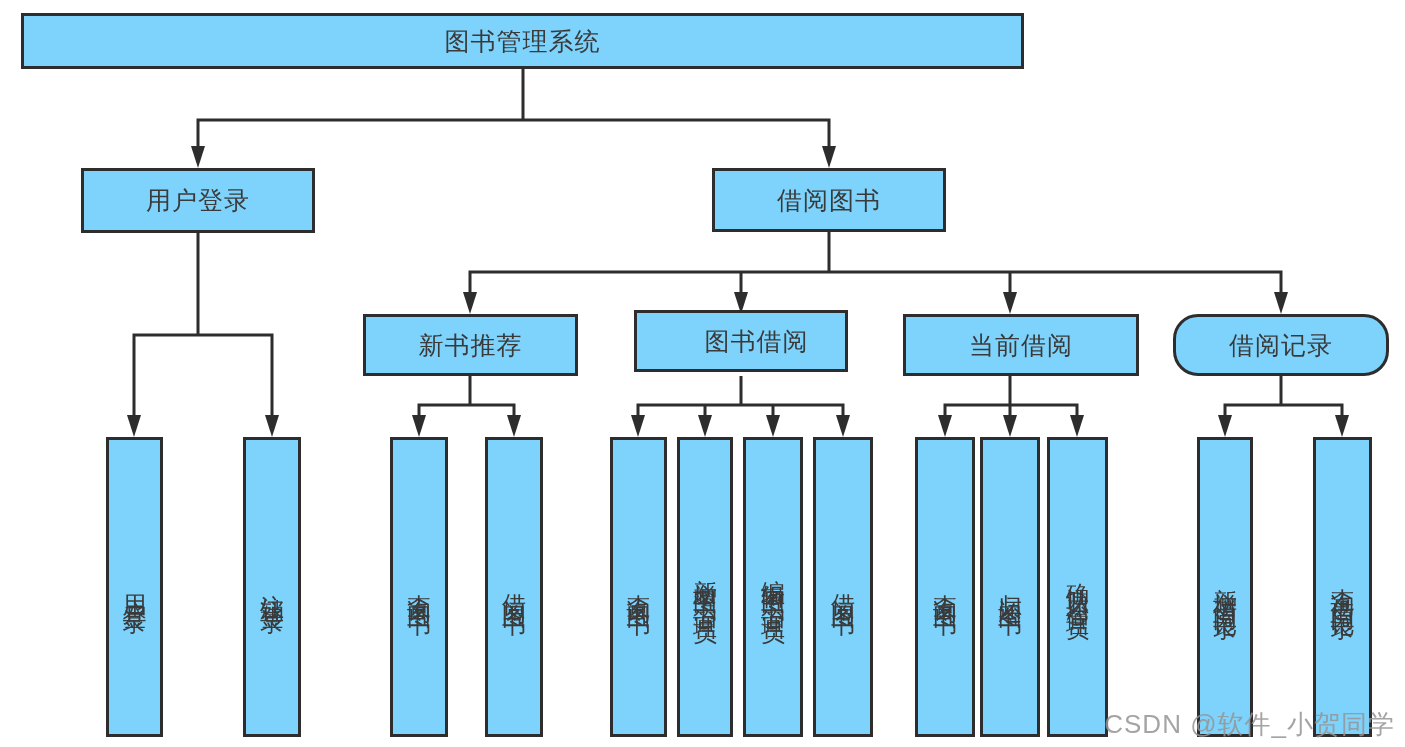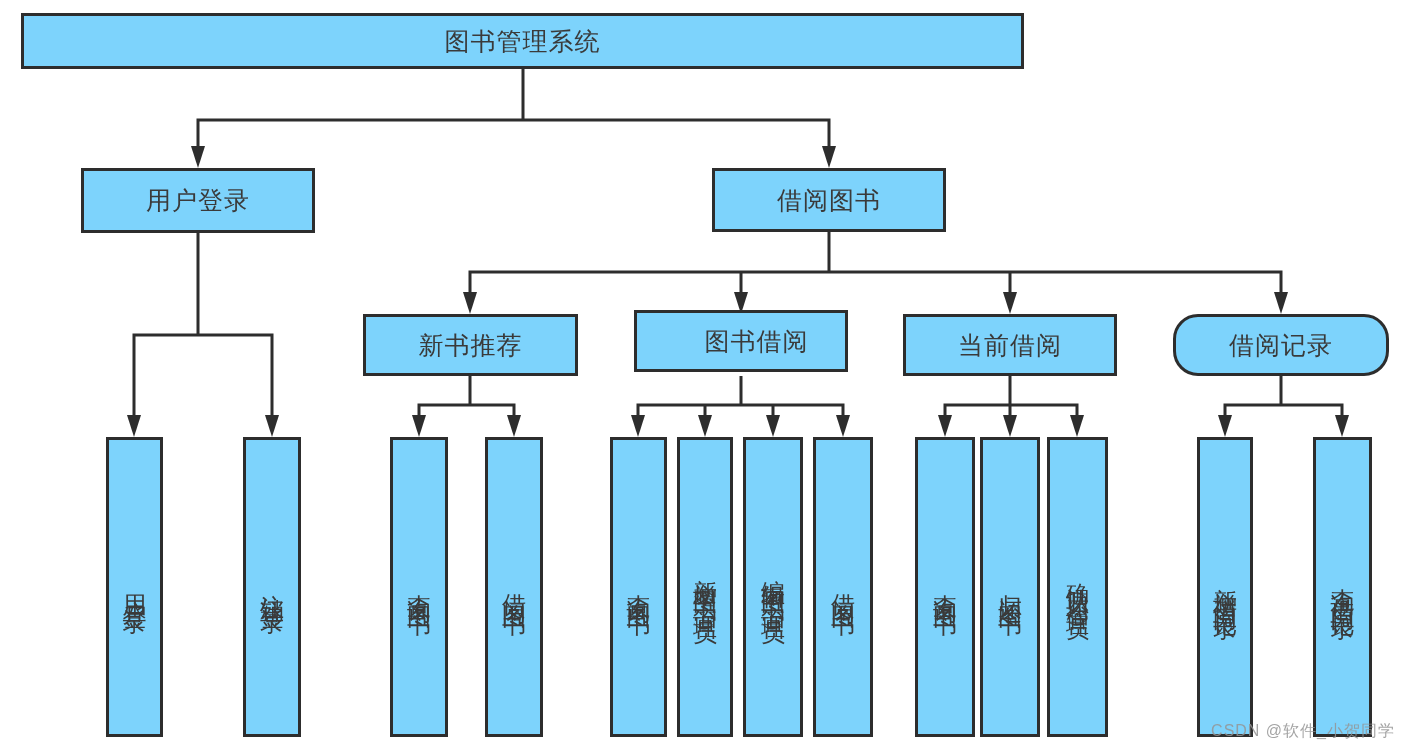--- a/index.html
+++ b/index.html
@@ -16,21 +16,21 @@
     font-size:24px;letter-spacing:0;
   }
   .leaf .vtext{
     writing-mode:vertical-rl;text-orientation:mixed;letter-spacing:6px;
     line-height:1;white-space:nowrap;
   }
   #wires{position:absolute;left:0;top:0;width:1405px;height:747px;pointer-events:none;}
   #wires path{stroke:#2d2d2d;stroke-width:3;fill:none;}
   #wires polygon{fill:#2d2d2d;stroke:none;}
   .watermark{
-    position:absolute;right:10px;bottom:5px;font-size:16px;letter-spacing:1px;
+    position:absolute;right:10px;bottom:5px;font-size:26px;letter-spacing:1px;
     color:rgba(148,148,148,0.85);z-index:5;
   }
 </style>
 </head>
 <body>
 
 <div id="stage">
 
   <svg id="wires" viewBox="0 0 1405 747" xmlns="http://www.w3.org/2000/svg">
 
@@ -78,21 +78,21 @@
   <div class="box" style="left:712px;top:168px;width:234px;height:64px;">
     <span>借阅图书</span>
   </div>
 
   <div class="box" style="left:363px;top:314px;width:215px;height:62px;font-family:Liberation Mono, monospace;">
     <span>新书推荐</span>
   </div>
   <div class="box" style="left:634px;top:310px;width:214px;height:62px;padding-left:31px;">
     <span>图书借阅</span>
   </div>
-  <div class="box" style="left:903px;top:314px;width:214px;height:62px;">
+  <div class="box" style="left:903px;top:314px;width:236px;height:62px;">
     <span>当前借阅</span>
   </div>
   <div class="box" style="left:1173px;top:314px;width:216px;height:62px;border-radius:25px;">
     <span>借阅记录</span>
   </div>
 
   <div class="box leaf" style="left:106px;top:437px;width:57px;height:300px;">
     <span class="vtext">用户登录</span>
   </div>
   <div class="box leaf" style="left:243px;top:437px;width:58px;height:300px;">

